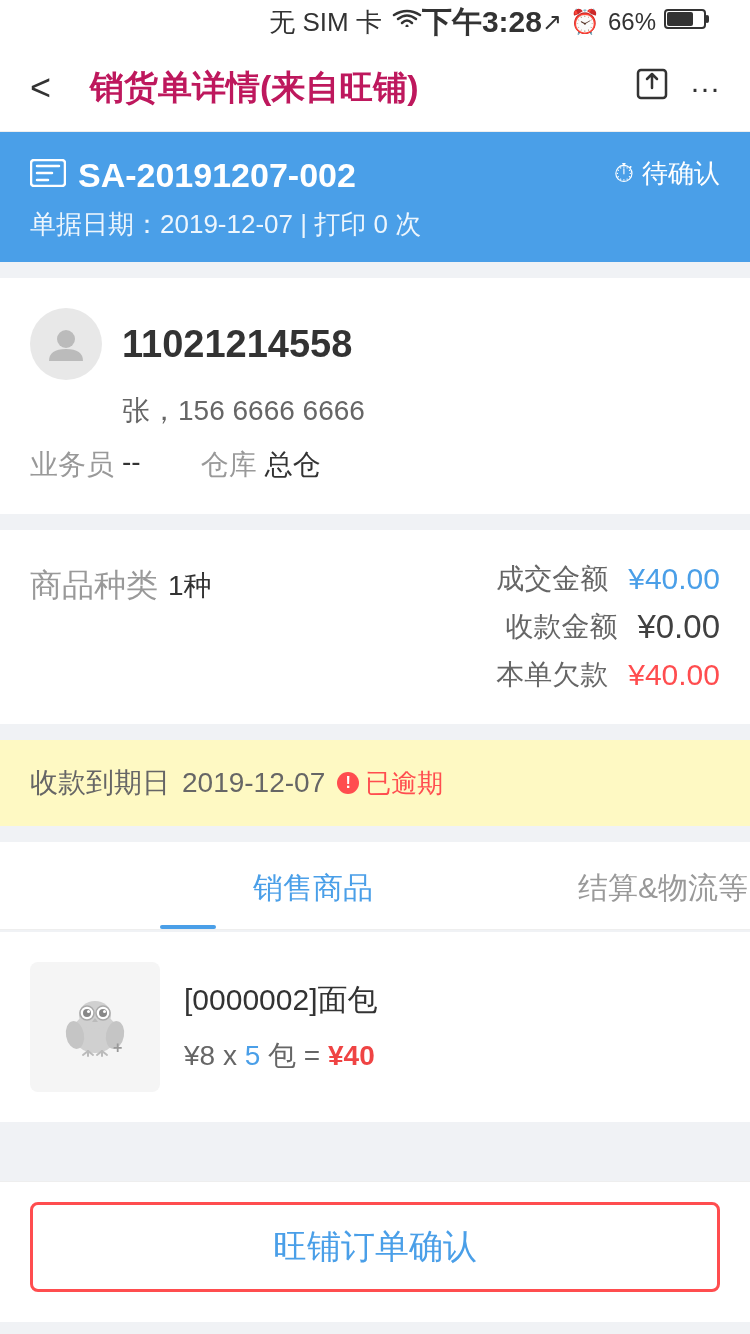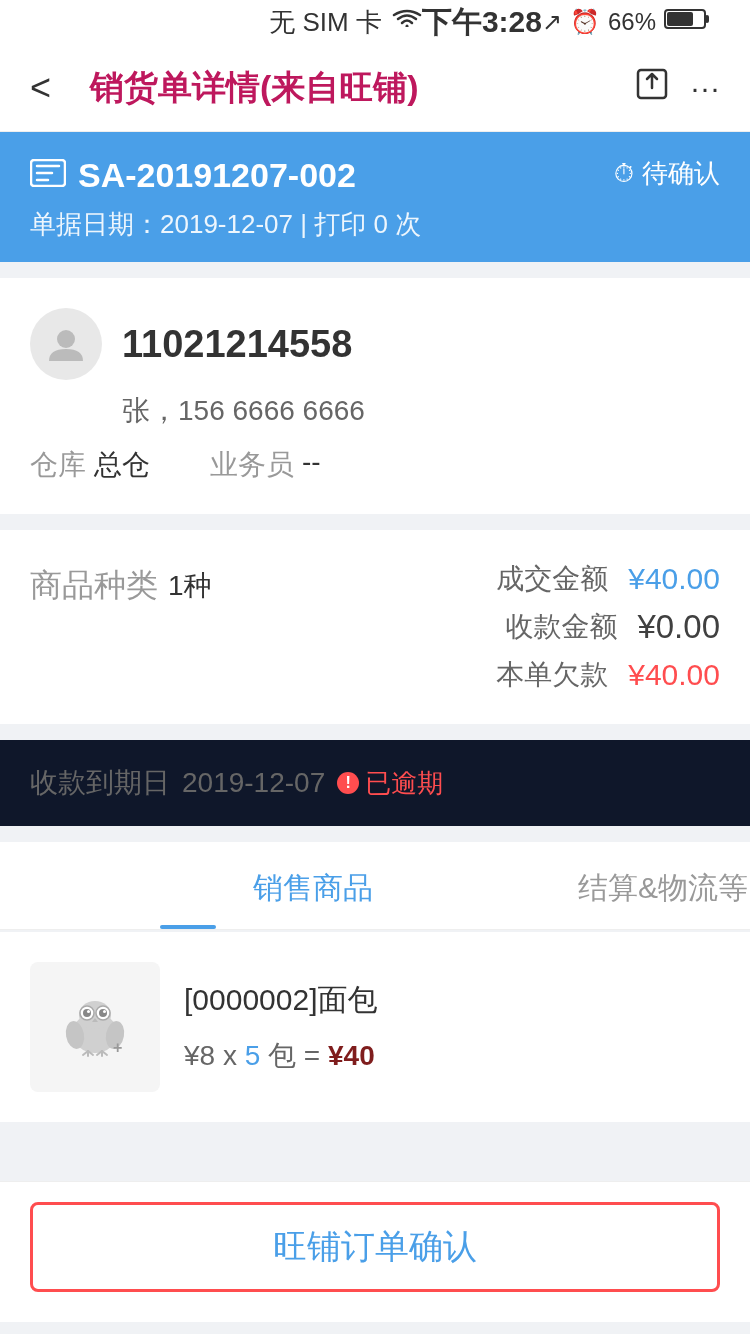--- a/index.html
+++ b/index.html
@@ -169,21 +169,21 @@
       gap: 20px;
       font-size: 28px;
     }
     .summary-row-label { color: #666; }
     .amount-primary { color: #4a9fe8; font-size: 30px; }
     .amount-green { color: #404040; font-size: 33px; }
     .amount-red { color: #ff4d4f; font-size: 30px; }
 
     
     .due-date-card {
-      background: #0f172a;
+      background: #fef9c3;
       padding: 24px 30px;
       margin-top: 16px;
       display: flex;
       align-items: center;
       gap: 12px;
       font-size: 28px;
       color: #666;
     }
     .overdue-badge {
       display: flex;
@@ -262,21 +262,21 @@
     .product-name {
       font-size: 30px;
       color: #333;
       margin-bottom: 16px;
     }
     .product-price {
       font-size: 28px;
       color: #666;
     }
     .price-qty { color: #4a9fe8; }
-    .price-total { color: #7f1d1d; font-weight: 600; }
+    .price-total { color: #ef4444; font-weight: 600; }
 
     
     .bottom-area {
       background: #f0f2f5;
       height: 260px;
     }
 
     
     .bottom-button-wrap {
       position: fixed;
@@ -380,26 +380,26 @@
       <svg width="42" height="42" viewBox="0 0 42 42" fill="none">
         <circle cx="21" cy="16" r="9" fill="#bbb"></circle>
         <path d="M4 38 Q4 26 21 26 Q38 26 38 38" fill="#bbb"></path>
       </svg>
     </div>
     <div class="customer-name">11021214558</div>
   </div>
   <div class="customer-contact">张，156 6666 6666</div>
   <div class="customer-meta">
     <div class="meta-item">
+      <span class="meta-label">业务员</span>
+      <span class="meta-value">--</span>
+    </div>
+    <div class="meta-item">
       <span class="meta-label">仓库</span>
       <span class="meta-value">总仓</span>
-    </div>
-    <div class="meta-item">
-      <span class="meta-label">业务员</span>
-      <span class="meta-value">--</span>
     </div>
   </div>
 </div>
 
 <div class="summary-card">
   <div class="summary-left">
     <span class="summary-label">商品种类</span>
     <span class="summary-value">1种</span>
   </div>
   <div class="summary-right">

